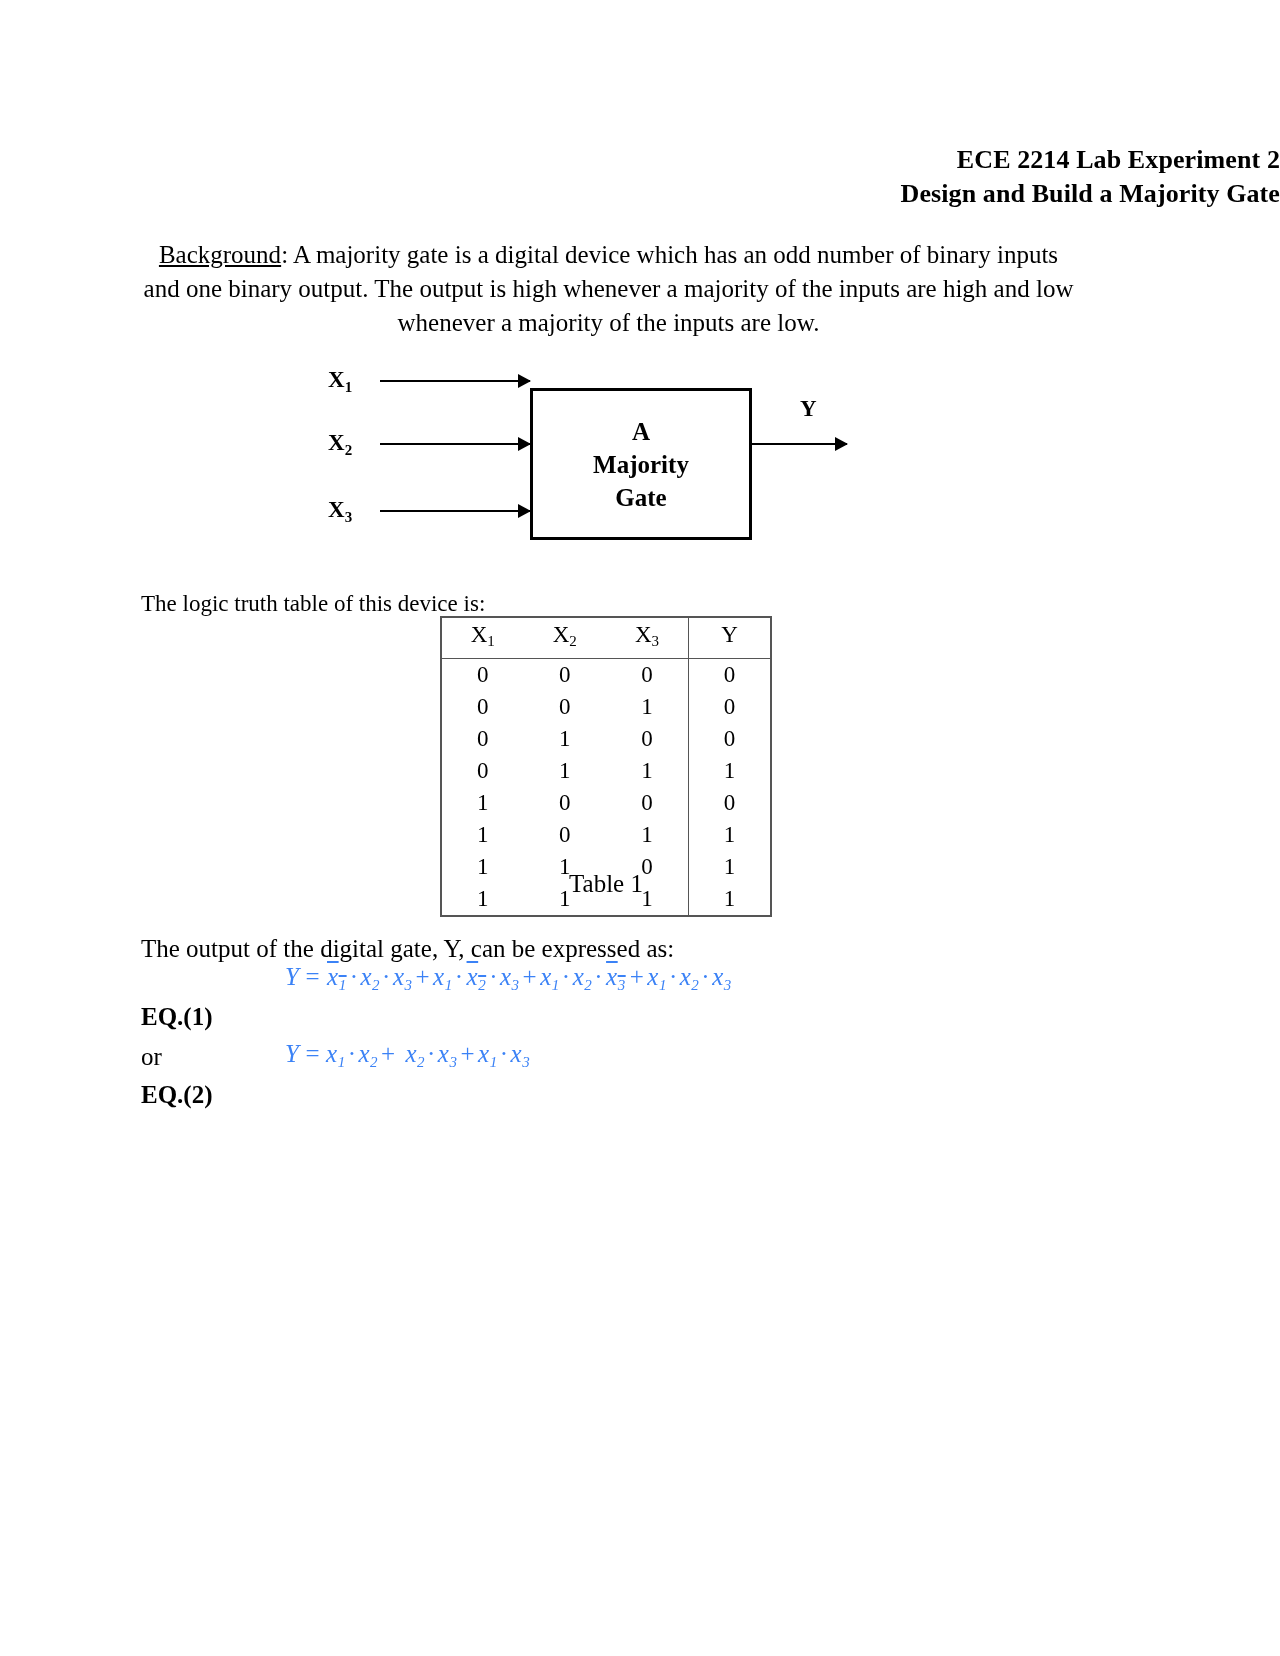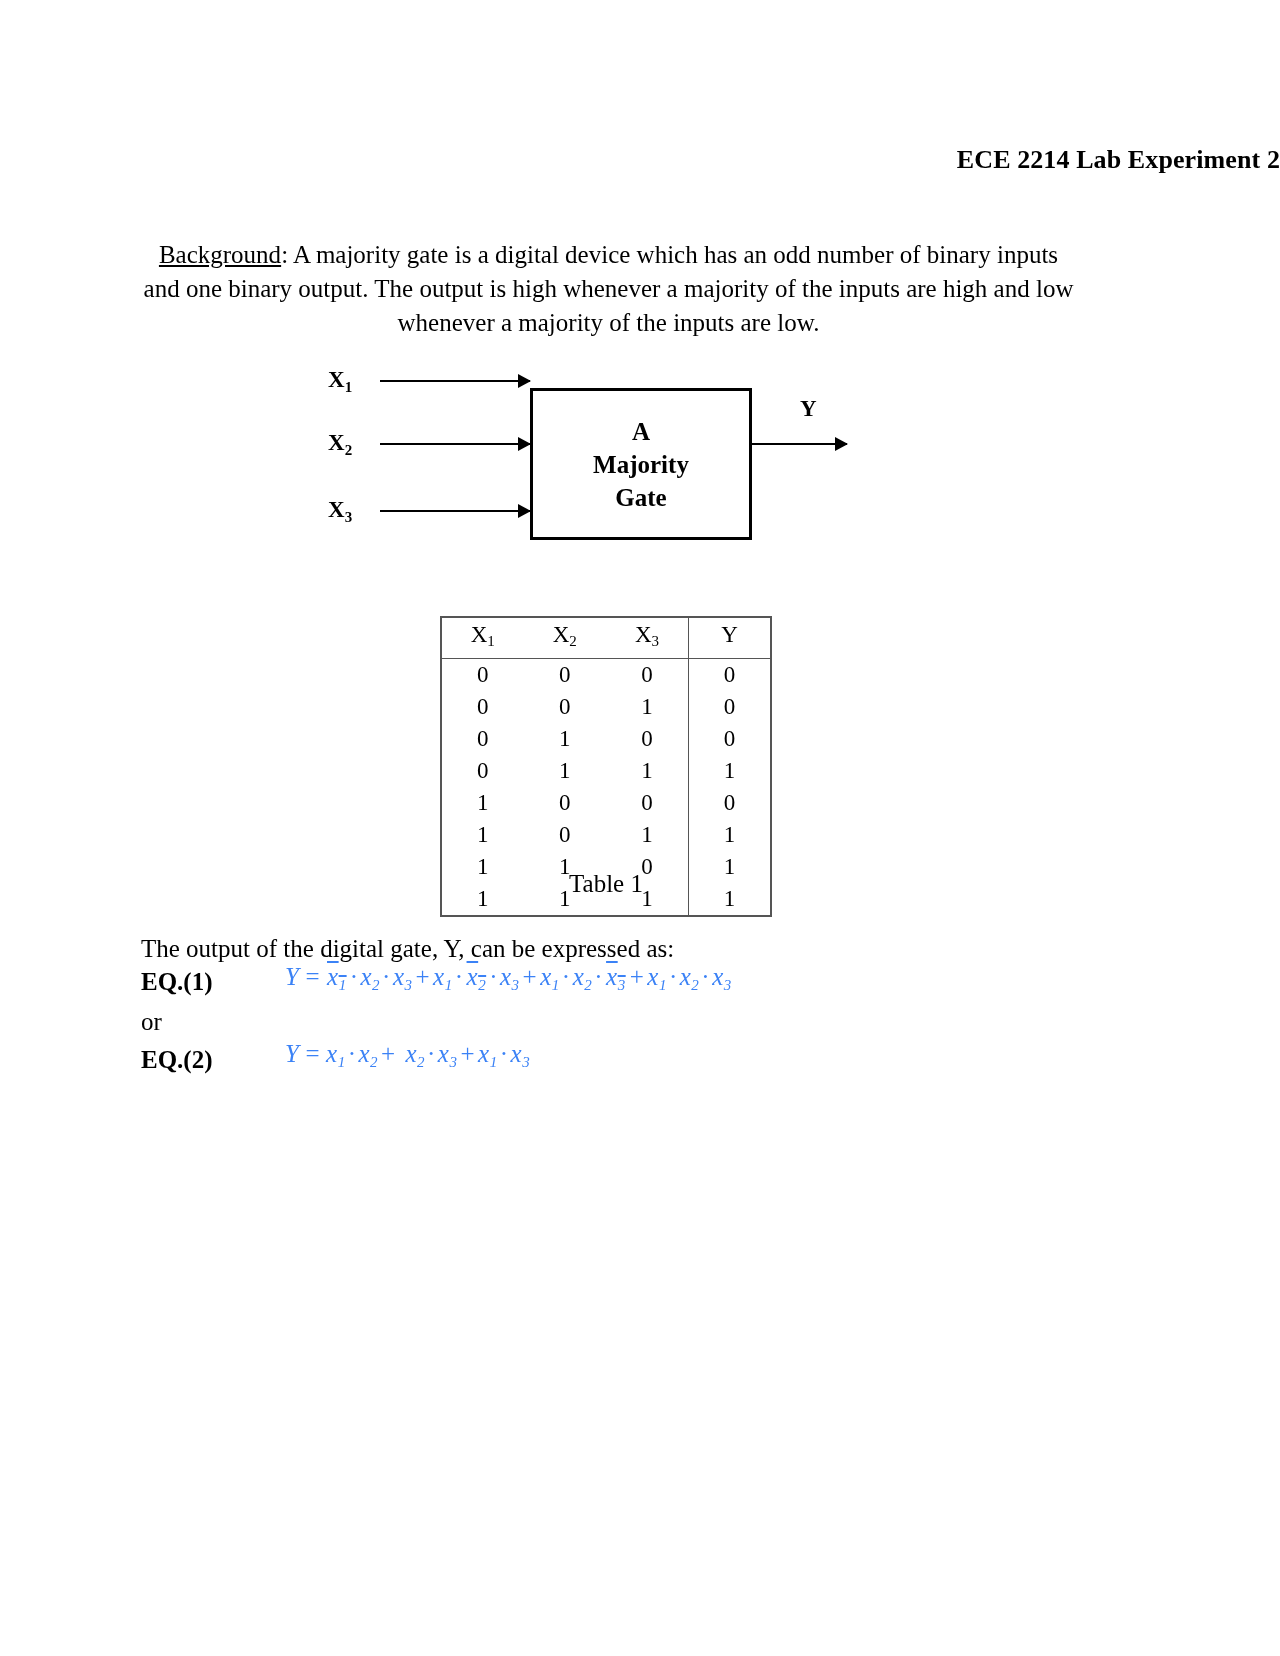--- a/index.html
+++ b/index.html
@@ -188,20 +188,21 @@
     position: absolute;
     left: 141px;
     top: 932px;
     font-size: 25px;
     line-height: 34px;
   }
   .eq-label {
     position: absolute;
     font-weight: bold;
     font-size: 25px;
+    margin-top: 35px;
   }
   .eq-label-1 { left: 141px; top: 968px; }
   .eq-or      { left: 141px; top: 1008px; font-weight: normal; font-size: 25px; }
   .eq-label-2 { left: 141px; top: 1046px; }
 
   .eq-math {
     position: absolute;
     font-family: "Liberation Serif", "DejaVu Serif", serif;
     font-style: italic;
     color: #3b82f6;
@@ -236,20 +237,21 @@
     padding: 0 6px;
   }
 </style>
 </head>
 <body>
 
 <div class="page">
 
   <div class="title-block">
     <div class="title-line">ECE 2214 Lab Experiment 2</div>
+    <div class="title-line">Design and Build a Majority Gate</div>
   </div>
 
   <div class="background-para"><span class="underline-label">Background</span><span>: </span><span>A majority gate is a digital device which has an odd number of binary inputs and one binary output. The output is high whenever a majority of the inputs are high and low whenever a majority of the inputs are low.</span></div>
 
   <div class="diagram">
 
     <div class="in-label in-label-1"><span>X</span><sub>1</sub></div>
     <div class="in-label in-label-2"><span>X</span><sub>2</sub></div>
     <div class="in-label in-label-3"><span>X</span><sub>3</sub></div>
 
@@ -260,20 +262,21 @@
     <div class="gate-box">
       <div class="gate-line">A</div>
       <div class="gate-line">Majority</div>
       <div class="gate-line">Gate</div>
     </div>
 
     <div class="arrow arrow-out"></div>
     <div class="out-label">Y</div>
   </div>
 
+  <div class="table-intro">The logic truth table of this device is:</div>
 
   <div class="truth-table-wrap">
     <table class="truth-table">
       <thead>
         <tr>
           <th class="col-x"><span>X</span><sub>1</sub></th>
           <th class="col-x"><span>X</span><sub>2</sub></th>
           <th class="col-x"><span>X</span><sub>3</sub></th>
           <th class="col-y sep"><span>Y</span><sub></sub></th>
         </tr>

